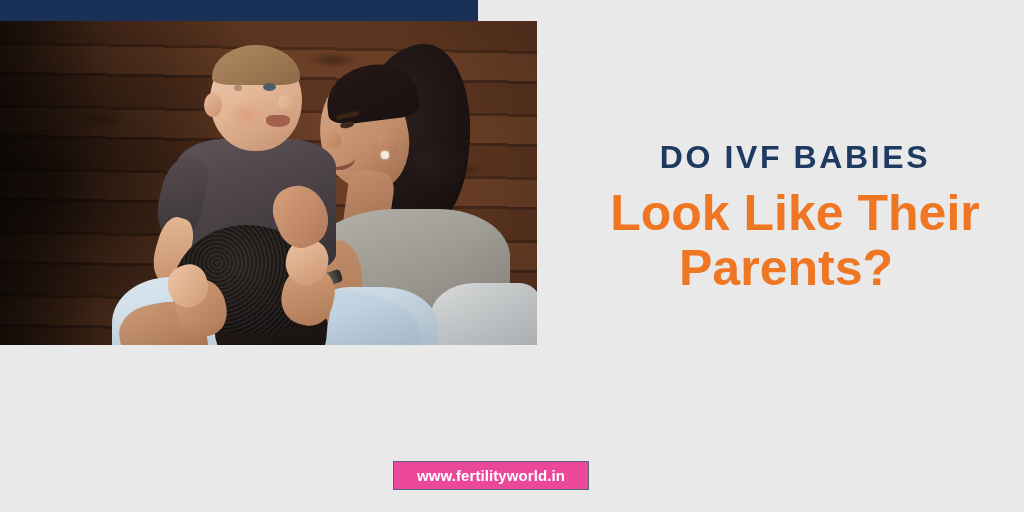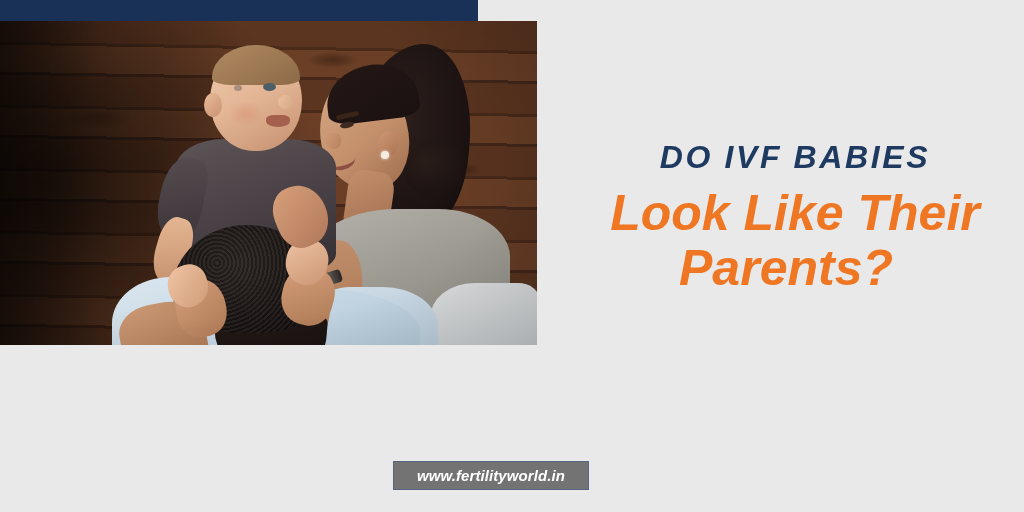--- a/index.html
+++ b/index.html
@@ -12,21 +12,20 @@
     background: #e9e9e9;
     font-family: "Liberation Sans", sans-serif;
     overflow: hidden;
   }
   .banner {
     position: relative;
     width: 1024px;
     height: 512px;
     background: #e9e9e9;
     overflow: hidden;
-    font-style: italic;
   }
 
   
   .navy-bar {
     position: absolute;
     left: 0;
     top: 0;
     width: 478px;
     height: 21px;
     background: #1a3157;
@@ -437,21 +436,21 @@
     padding-right: 18px;
   }
 
   
   .url-badge {
     position: absolute;
     left: 393px;
     top: 461px;
     width: 196px;
     height: 29px;
-    background: #737373;
+    background: #ec4899;
     border: 1px solid #56657f;
     display: flex;
     align-items: center;
     justify-content: center;
     box-sizing: border-box;
   }
   .url-text {
     color: #ffffff;
     font-size: 15px;
     font-weight: bold;

